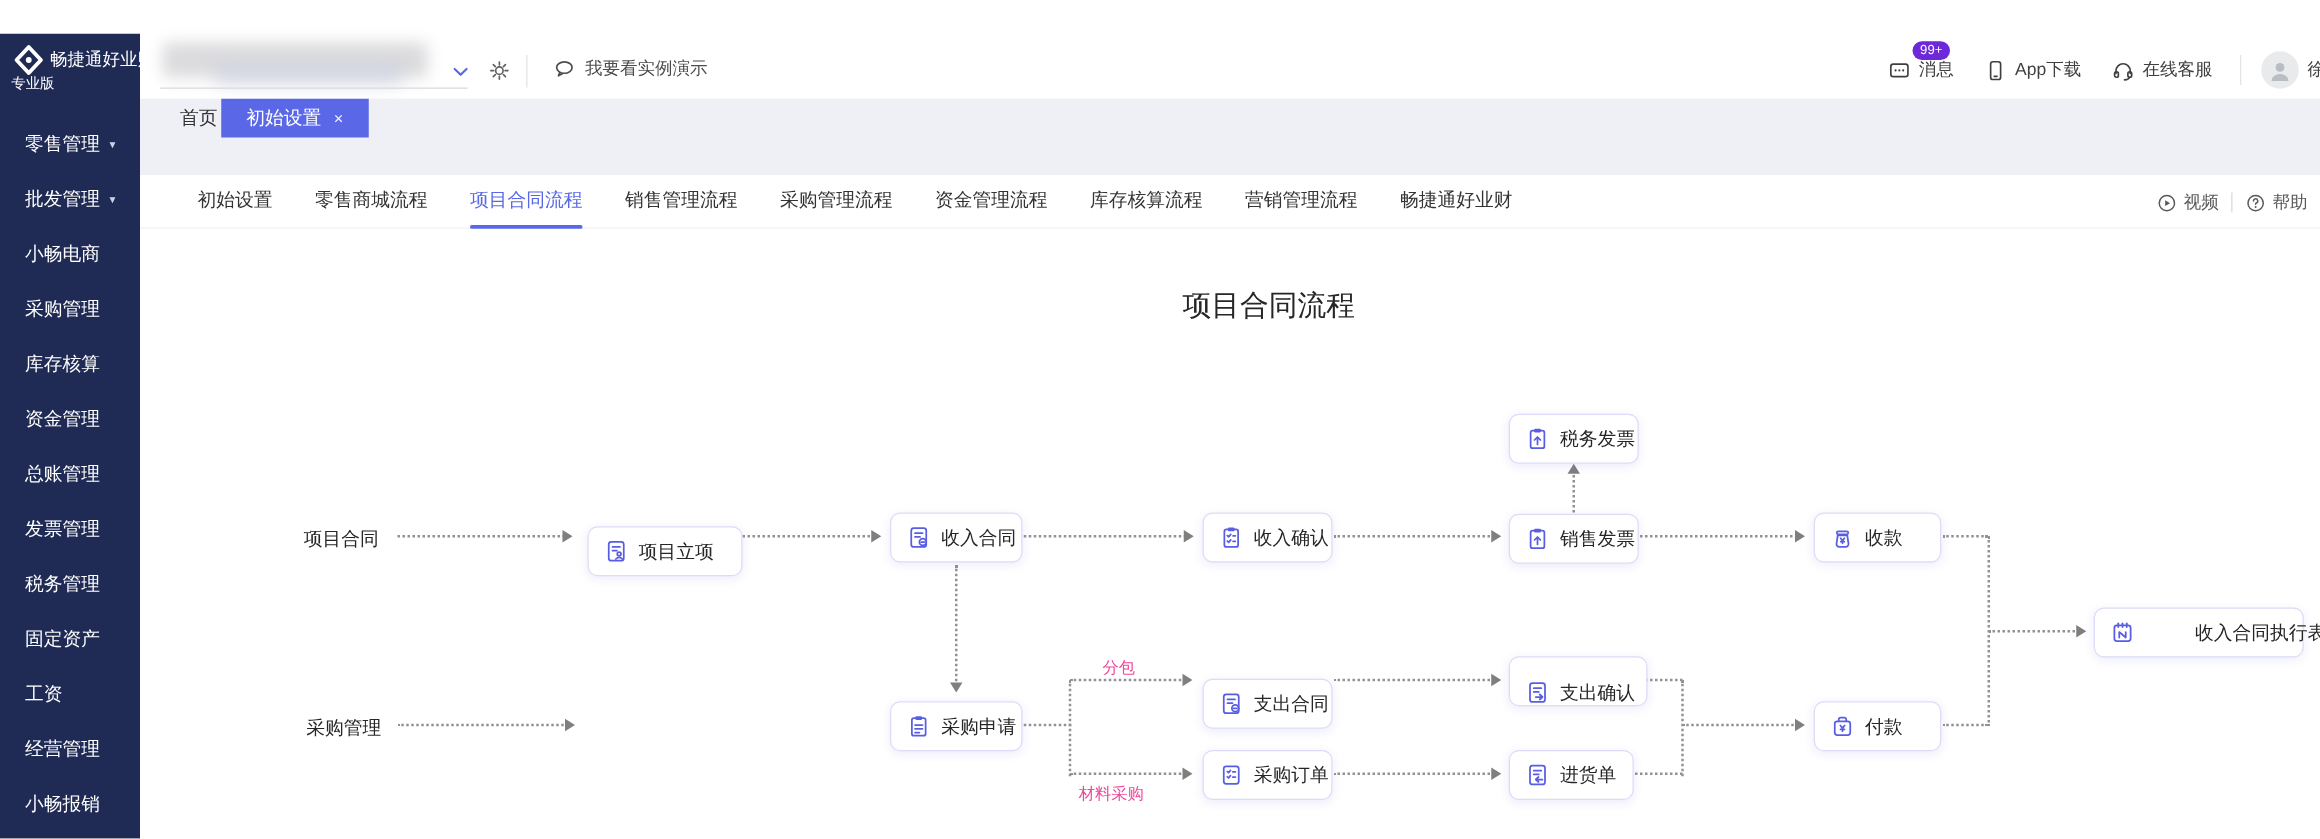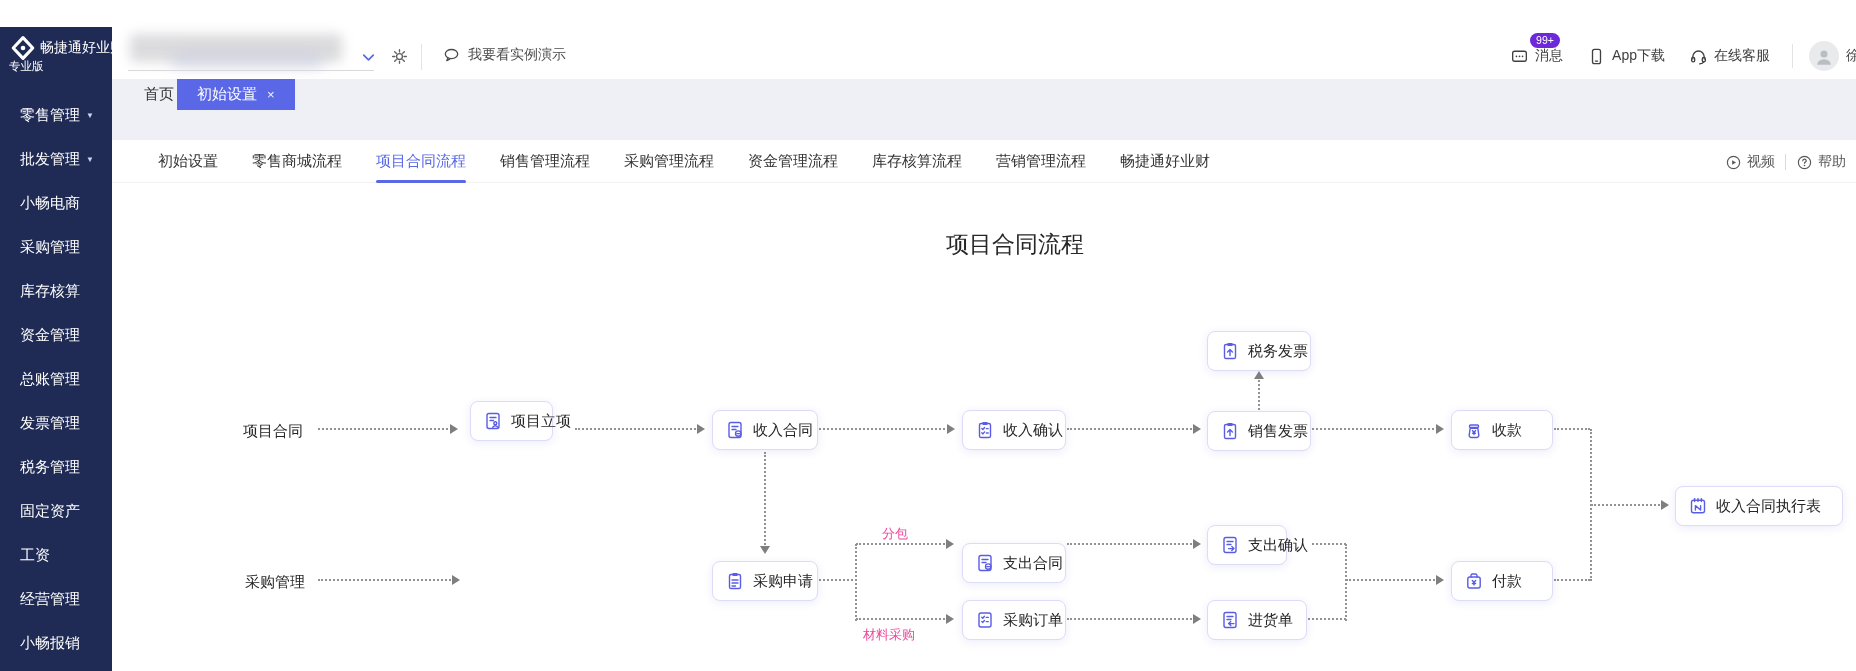--- a/index.html
+++ b/index.html
@@ -273,21 +273,21 @@
       <div class="eh ar" style="left:955px;top:435px;width:132px;"></div>
       <div class="eh" style="left:1200px;top:360px;width:34px;"></div>
       <div class="eh" style="left:1196px;top:435px;width:38px;"></div>
       <div class="ev" style="left:1233px;top:361px;height:77px;"></div>
       <div class="eh ar" style="left:1234px;top:396px;width:96px;"></div>
       <div class="eh" style="left:1442px;top:245px;width:36px;"></div>
       <div class="eh" style="left:1442px;top:396px;width:36px;"></div>
       <div class="ev" style="left:1478px;top:246px;height:152px;"></div>
       <div class="eh ar" style="left:1479px;top:321px;width:76px;"></div>
 
-      <div class="node" style="left:358px;top:218px;width:83px;">
+      <div class="node" style="left:358px;top:238px;width:124px;">
         <span class="nicon">
             <svg viewBox="0 0 20 20" fill="none" stroke="currentColor" stroke-width="1.4" stroke-linecap="round" stroke-linejoin="round">
               <rect x="4" y="2.5" width="12" height="15" rx="2"></rect>
               <line x1="7" y1="6.5" x2="13" y2="6.5"></line>
               <line x1="7" y1="9.5" x2="10.5" y2="9.5"></line>
               <circle cx="12.3" cy="12.2" r="1.5"></circle>
               <path d="M9.7 16.2 q2.6-2.8 5.2 0"></path>
             </svg>
           </span>
         <span class="nlabel">项目立项</span>
@@ -340,21 +340,21 @@
       <div class="node" style="left:1095px;top:148px;width:104px;">
         <span class="nicon">
             <svg viewBox="0 0 20 20" fill="none" stroke="currentColor" stroke-width="1.4" stroke-linecap="round" stroke-linejoin="round">
               <rect x="4.5" y="3.5" width="11" height="14" rx="1.6"></rect>
               <rect x="7.3" y="2" width="5.4" height="3" rx="1" fill="currentColor" stroke="none"></rect>
               <path d="M10 14.5 V8.8 M7.6 11 L10 8.6 l2.4 2.4"></path>
             </svg>
           </span>
         <span class="nlabel">税务发票</span>
       </div>
-      <div class="node" style="left:1563px;top:303px;width:168px;">
+      <div class="node" style="left:1563px;top:303px;width:168px;gap:40px;">
         <span class="nicon">
             <svg viewBox="0 0 20 20" fill="none" stroke="currentColor" stroke-width="1.4" stroke-linecap="round" stroke-linejoin="round">
               <rect x="3.5" y="4.2" width="13" height="12.6" rx="2"></rect>
               <line x1="6.6" y1="2.6" x2="6.6" y2="5.6"></line>
               <line x1="10" y1="2.6" x2="10" y2="5.6"></line>
               <line x1="13.4" y1="2.6" x2="13.4" y2="5.6"></line>
               <path d="M7.4 14 V9.6 l5.2 4.4 V9.6"></path>
             </svg>
           </span>
         <span class="nlabel">收入合同执行表</span>
@@ -376,21 +376,21 @@
             <svg viewBox="0 0 20 20" fill="none" stroke="currentColor" stroke-width="1.4" stroke-linecap="round" stroke-linejoin="round">
               <rect x="4" y="2.5" width="12" height="15" rx="2"></rect>
               <line x1="7" y1="6.5" x2="13" y2="6.5"></line>
               <line x1="7" y1="9.5" x2="11" y2="9.5"></line>
               <circle cx="13.2" cy="13.6" r="2.7" fill="#fff"></circle>
               <line x1="11.9" y1="13.6" x2="14.5" y2="13.6"></line>
             </svg>
           </span>
         <span class="nlabel">支出合同</span>
       </div>
-      <div class="node" style="left:1095px;top:342px;width:80px;">
+      <div class="node" style="left:1095px;top:342px;width:111px;align-items:flex-end;">
         <span class="nicon">
             <svg viewBox="0 0 20 20" fill="none" stroke="currentColor" stroke-width="1.4" stroke-linecap="round" stroke-linejoin="round">
               <rect x="4" y="2.5" width="12" height="15" rx="2"></rect>
               <line x1="7" y1="6.5" x2="13" y2="6.5"></line>
               <line x1="7" y1="9.5" x2="11" y2="9.5"></line>
               <path d="M8.6 13.6 h5.4 M11.8 11.6 l2.2 2-2.2 2"></path>
             </svg>
           </span>
         <span class="nlabel">支出确认</span>
       </div>

